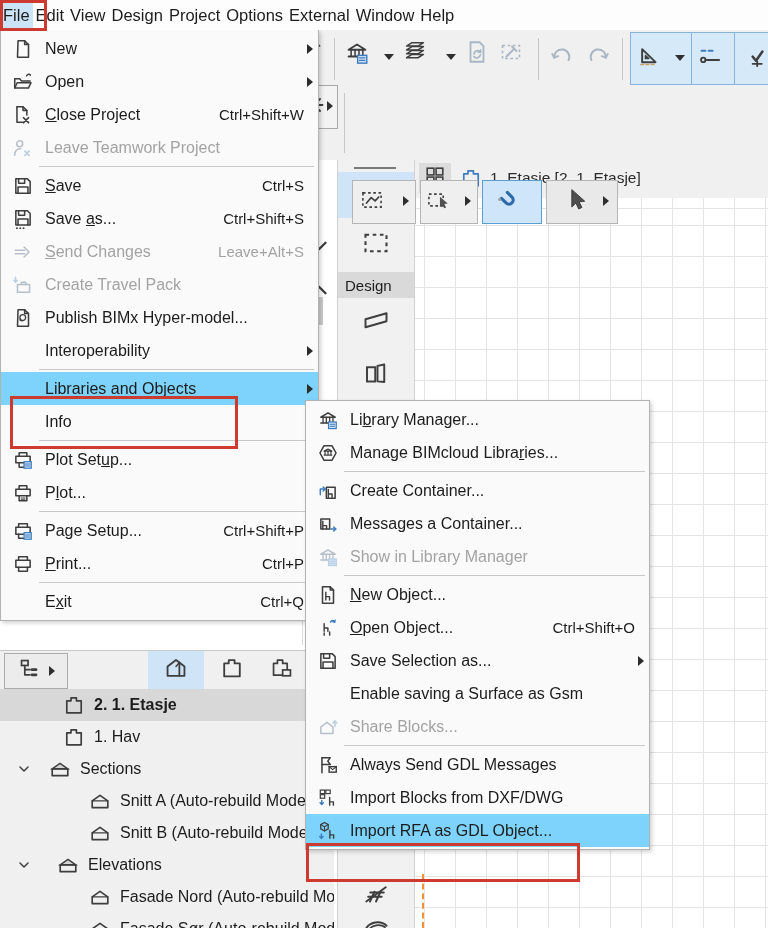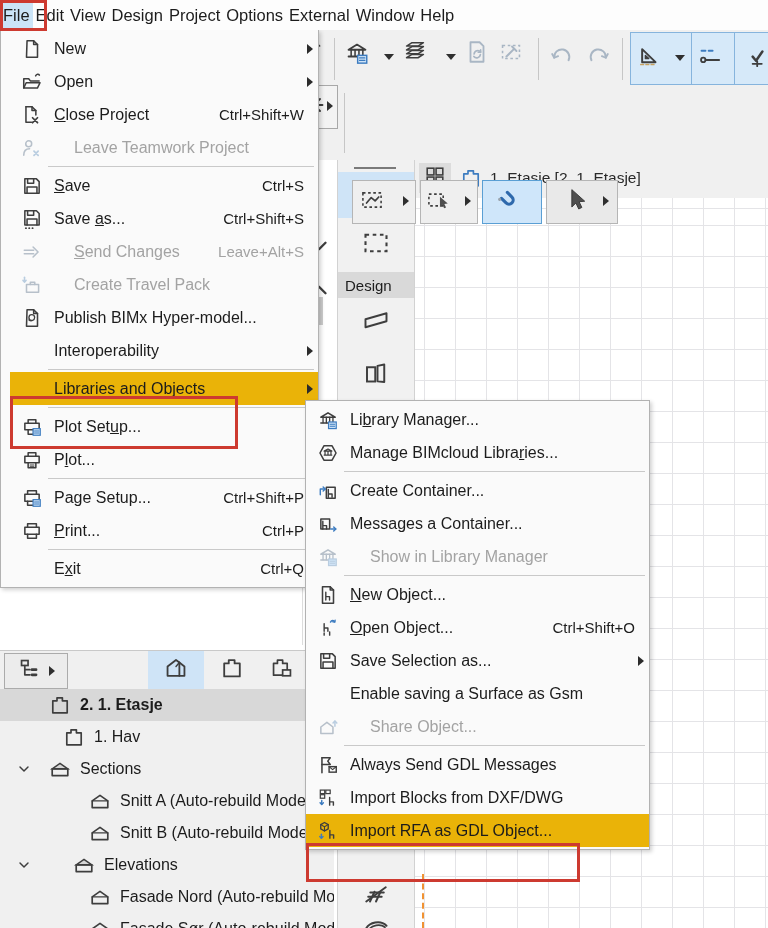--- a/index.html
+++ b/index.html
@@ -33,25 +33,25 @@
   .tbx-item{position:absolute;left:0;width:76px;display:flex;align-items:center;justify-content:center;}
   .tbx-sel{background:#cfe4f7;}
   #design-hdr{position:absolute;left:0;top:112px;width:76px;height:26px;background:#d9d9d9;
               font-size:15px;display:flex;align-items:center;padding-left:7px;box-sizing:border-box;}
   
   #scrollstrip{position:absolute;left:302px;top:125px;width:26px;height:520px;background:#fff;z-index:1;
                border-left:1px solid #dcdcdc;}
   
   .menu{position:absolute;background:#fafafa;border:1px solid #b2b2b2;box-shadow:2px 2px 4px rgba(0,0,0,.18);
         padding:2px 0;box-sizing:border-box;}
-  #file-menu{left:0;top:30px;width:319px;z-index:10;border-top:none;padding-left:9px;}
+  #file-menu{left:0;top:30px;width:319px;z-index:10;border-top:none;}
   #lib-submenu{left:305px;top:400px;width:345px;z-index:11;}
   .menu-item{height:33px;display:flex;align-items:center;font-size:16px;position:relative;}
-  .menu-item.highlighted{background:#eab308;}
-  .menu-item.disabled{color:#a3a3a3;gap:20px;}
+  .menu-item.highlighted{background:#7dd3fc;}
+  .menu-item.disabled{color:#a3a3a3;}
   .mi-icon{width:26px;margin-left:9px;display:flex;align-items:center;justify-content:center;flex:0 0 26px;}
   .mi-label{margin-left:9px;white-space:nowrap;}
   .mi-shortcut{margin-left:auto;margin-right:14px;font-size:15px;white-space:nowrap;}
   .menu-item.disabled .mi-shortcut{color:#a3a3a3;}
   .mi-arrow{position:absolute;right:5px;width:0;height:0;}
   .mi-arrow.has{border-left:6px solid #2b2b2b;border-top:5px solid transparent;border-bottom:5px solid transparent;}
   .menu-sep{height:1px;background:#c9c9c9;margin:2px 4px 2px 38px;}
   u{text-decoration:underline;}
   
   #navigator{position:absolute;left:0;top:650px;width:334px;height:278px;background:#f0f0f0;z-index:2;
@@ -269,21 +269,21 @@
           </svg></span>
     </div>
     <div class="nav-btn" style="left:258px;top:0;width:48px;height:38px">
       <span><svg viewBox="0 0 20 20" width="26" height="26">
             <path d="M3.5 15.5v-9h3V4h4v2.5h3.5v9z" stroke="#3e3e3e" stroke-width="1.3" fill="none" stroke-linecap="round" stroke-linejoin="round"></path>
             <rect x="10.5" y="11.5" width="6" height="4.5" fill="#f1f1f1" stroke="#3e3e3e" stroke-width="1.3"></rect>
           </svg></span>
     </div>
   </div>
   <div id="nav-tree">
-      <div class="tree-row selected bold" style="padding-left: 48px;">
+      <div class="tree-row selected bold" style="padding-left: 62px;">
         <span class="tr-icon">
           <svg viewBox="0 0 20 20" width="24" height="24">
             <path d="M4 16.5v-10h3.5V4H12v2.5h4v10z" stroke="#3e3e3e" stroke-width="1.4" fill="none" stroke-linecap="round" stroke-linejoin="round"></path>
           </svg>
         </span>
         <span>2. 1. Etasje</span>
       </div>
       <div class="tree-row" style="padding-left: 62px;">
         <span class="tr-icon">
           <svg viewBox="0 0 20 20" width="24" height="24">
@@ -317,21 +317,21 @@
       </div>
       <div class="tree-row" style="padding-left: 88px;">
         <span class="tr-icon">
           <svg viewBox="0 0 20 20" width="24" height="24">
             <path d="M3.5 15.5V9.9L10 5.3l6.5 4.6v5.6z" stroke="#3e3e3e" stroke-width="1.4" fill="none" stroke-linecap="round" stroke-linejoin="round"></path>
             <path d="M3.5 9.9h13" stroke="#3e3e3e" stroke-width="1.1" fill="none" stroke-linecap="round" stroke-linejoin="round"></path>
           </svg>
         </span>
         <span>Snitt B (Auto-rebuild Model)</span>
       </div>
-      <div class="tree-row" style="padding-left: 72px;">
+      <div class="tree-row" style="padding-left: 56px;">
         <span class="tr-chev">
           <svg viewBox="0 0 20 20" width="16" height="16">
             <path d="M5 7.5l5 5 5-5" stroke="#3e3e3e" stroke-width="1.8" fill="none" stroke-linecap="round" stroke-linejoin="round"></path>
           </svg>
         </span>
         <span class="tr-icon">
           <svg viewBox="0 0 20 20" width="24" height="24">
             <path d="M3.5 9.9L10 5.3l6.5 4.6z" fill="#d6d6d6" stroke="#3e3e3e" stroke-width="1.2"></path>
             <path d="M3.5 15.5V9.9h13v5.6z" stroke="#3e3e3e" stroke-width="1.4" fill="none" stroke-linecap="round" stroke-linejoin="round"></path>
           </svg>
@@ -478,20 +478,26 @@
       <span class="mi-shortcut"></span>
       <span class="mi-arrow has"></span>
     </div>
     <div class="menu-sep"></div>
     <div class="menu-item highlighted">
       <span class="mi-icon"></span>
       <span class="mi-label">Libraries and Objects</span>
       <span class="mi-shortcut"></span>
       <span class="mi-arrow has"></span>
     </div>
+    <div class="menu-item">
+      <span class="mi-icon"></span>
+      <span class="mi-label">Info</span>
+      <span class="mi-shortcut"></span>
+      <span class="mi-arrow has"></span>
+    </div>
     <div class="menu-sep"></div>
     <div class="menu-item">
       <span class="mi-icon">
         <svg viewBox="0 0 20 20" width="22" height="22">
           <path d="M6.5 6.5v-3h7v3" stroke="#3e3e3e" stroke-width="1.4" fill="none" stroke-linecap="round" stroke-linejoin="round"></path>
           <path d="M3.5 6.5h13v6h-13z" stroke="#3e3e3e" stroke-width="1.4" fill="none" stroke-linecap="round" stroke-linejoin="round"></path>
           <path d="M6.5 12.5v4h5v-4" stroke="#3e3e3e" stroke-width="1.4" fill="none" stroke-linecap="round" stroke-linejoin="round"></path>
           <rect x="11" y="11.5" width="6.5" height="6" fill="#cfe3f6" stroke="#3d7cc0" stroke-width="1.1"></rect>
           <path d="M12.3 13.6h4m-4 1.9h4" stroke="#3d7cc0" stroke-width="1" fill="none" stroke-linecap="round" stroke-linejoin="round"></path>
         </svg>
@@ -662,21 +668,21 @@
       <span class="mi-arrow"></span>
     </div>
     <div class="menu-item disabled">
       <span class="mi-icon">
         <svg viewBox="0 0 20 20" width="22" height="22">
           <path d="M3.5 16v-6l5.5-4.2L14.5 10v6z" stroke="#b7c0ca" stroke-width="1.4" fill="none" stroke-linecap="round" stroke-linejoin="round"></path>
           <path d="M16.3 9.3V4.8" stroke="#b9cde0" stroke-width="1.4" fill="none" stroke-linecap="round" stroke-linejoin="round"></path>
           <path d="M14.6 6.4l1.7-1.8L18 6.4" stroke="#b9cde0" stroke-width="1.4" fill="none" stroke-linecap="round" stroke-linejoin="round"></path>
         </svg>
       </span>
-      <span class="mi-label">Share Object...</span>
+      <span class="mi-label">Share Blocks...</span>
       <span class="mi-shortcut"></span>
       <span class="mi-arrow"></span>
     </div>
     <div class="menu-sep"></div>
     <div class="menu-item">
       <span class="mi-icon">
         <svg viewBox="0 0 20 20" width="22" height="22">
           <path d="M4.5 17V3.5" stroke="#3e3e3e" stroke-width="1.4" fill="none" stroke-linecap="round" stroke-linejoin="round"></path>
           <path d="M4.5 3.5H12L9.8 6.5l2.2 3H4.5" stroke="#3e3e3e" stroke-width="1.4" fill="none" stroke-linecap="round" stroke-linejoin="round"></path>
           <rect x="11" y="11.5" width="6.5" height="5" fill="none" stroke="#3e3e3e" stroke-width="1.3"></rect>

